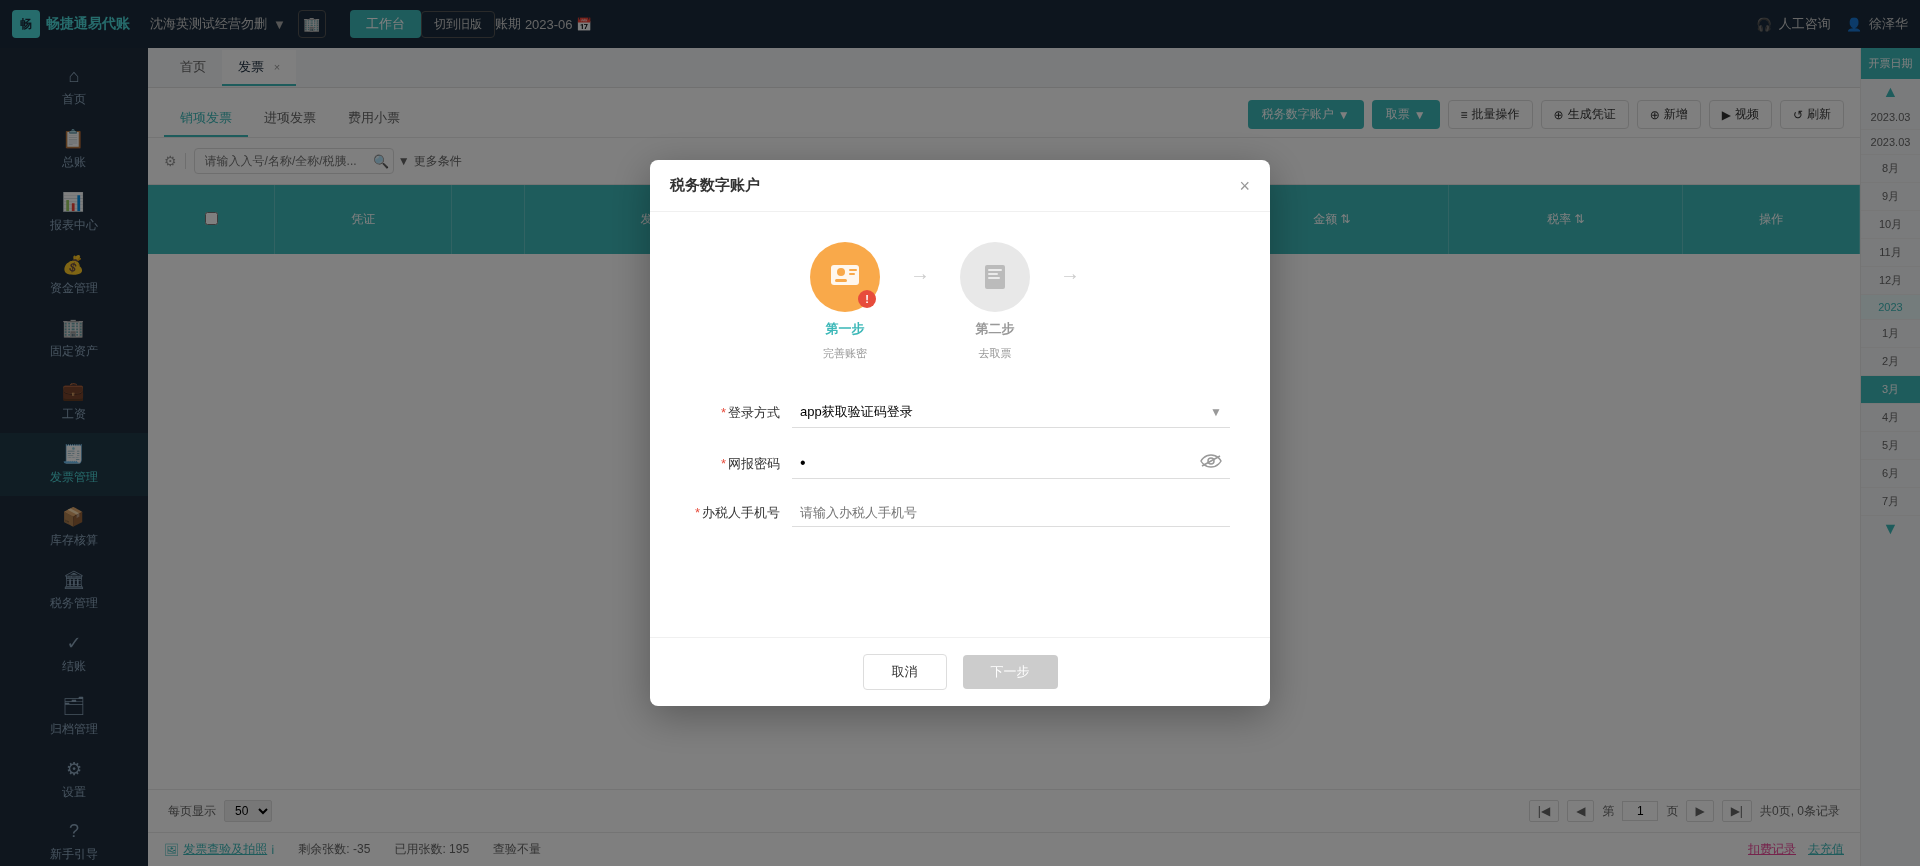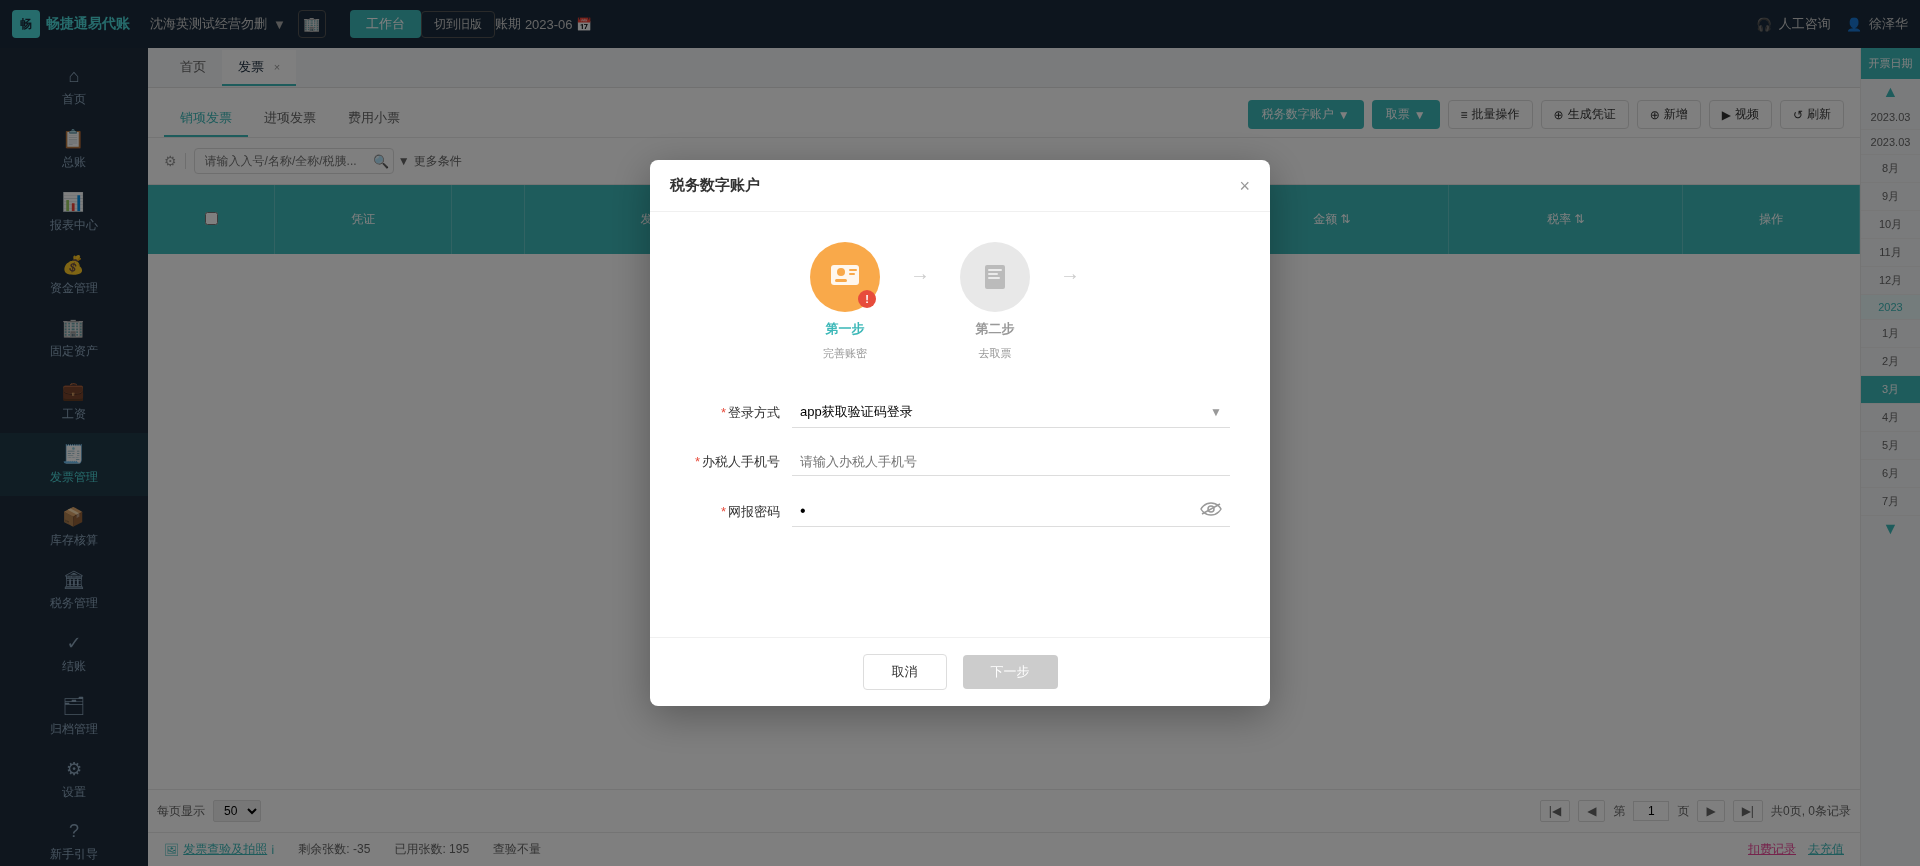--- a/index.html
+++ b/index.html
@@ -49,21 +49,21 @@
     .btn-secondary { background: white; color: #333; border: 1px solid #ddd; padding: 5px 12px; border-radius: 4px; cursor: pointer; font-size: 12px; display: flex; align-items: center; gap: 4px; }
     .btn-tax { background: #3db8b8; color: white; border: none; padding: 6px 14px; border-radius: 4px; cursor: pointer; font-size: 12px; display: flex; align-items: center; gap: 4px; }
     .btn-get { background: #3db8b8; color: white; border: none; padding: 6px 14px; border-radius: 4px; cursor: pointer; font-size: 12px; display: flex; align-items: center; gap: 4px; }
 
     
     .table-area { flex: 1; background: white; margin: 0; overflow: auto; }
     .data-table { width: 100%; border-collapse: collapse; font-size: 12px; }
     .data-table th { background: #3db8b8; color: white; padding: 26px 8px; text-align: center; font-weight: normal; border-right: 1px solid rgba(255,255,255,0.2); }
 
     
-    .table-footer { background: white; border-top: 1px solid #e8e8e8; padding: 10px 9px; display: flex; align-items: center; font-size: 12px; color: #666; }
+    .table-footer { background: white; border-top: 1px solid #e8e8e8; padding: 10px 20px; display: flex; align-items: center; font-size: 12px; color: #666; }
     .pagination { display: flex; align-items: center; gap: 8px; margin-left: auto; }
     .page-btn { border: 1px solid #ddd; background: white; padding: 3px 8px; cursor: pointer; border-radius: 2px; color: #666; font-size: 12px; }
 
     
     .status-bar { background: white; border-top: 1px solid #e8e8e8; padding: 8px 16px; display: flex; align-items: center; gap: 24px; font-size: 12px; color: #666; }
 
     
     .right-panel { width: 60px; background: #f5f7f9; border-left: 1px solid #e8e8e8; display: flex; flex-direction: column; }
     .period-item { text-align: center; padding: 6px 2px; font-size: 11px; color: #666; cursor: pointer; border-bottom: 1px solid #eee; }
     .period-item.active { background: #3db8b8; color: white; }
@@ -402,40 +402,40 @@
 
       <div class="form-row">
         <span class="form-label required">登录方式</span>
         <div style="flex:1;border-bottom:1px solid #ddd;display:flex;align-items:center;justify-content:space-between;padding:6px 8px;cursor:pointer;">
           <span>app获取验证码登录</span>
           <span class="dropdown-arrow">▼</span>
         </div>
       </div>
 
       <div class="form-row">
-        <span class="form-label required">办税人手机号</span>
-        <div style="flex:1;border-bottom:1px solid #ddd;padding:6px 8px;">
-          <input type="text" style="border: none; outline: none; font-size: 13px; width: 100%; background: transparent; color: rgb(153, 153, 153);" placeholder="请输入办税人手机号">
-        </div>
-      </div>
-
-      <div class="form-row">
         <span class="form-label required">网报密码</span>
         <div style="flex:1;border-bottom:1px solid #ddd;display:flex;align-items:center;padding:6px 8px;">
           <input type="password" value="1" style="border: none; outline: none; font-size: 16px; flex: 1 1 0%; background: transparent; letter-spacing: 4px;">
           <span class="eye-icon">
             <svg width="22" height="14" viewBox="0 0 22 14" fill="none">
               <path d="M1 7C1 7 4 1 11 1C18 1 21 7 21 7C21 7 18 13 11 13C4 13 1 7 1 7Z" stroke="#999" stroke-width="1.5" fill="none"></path>
               <circle cx="11" cy="7" r="3" stroke="#999" stroke-width="1.5" fill="none"></circle>
               <line x1="2" y1="12" x2="20" y2="2" stroke="#999" stroke-width="1.5"></line>
             </svg>
           </span>
         </div>
       </div>
 
+      <div class="form-row">
+        <span class="form-label required">办税人手机号</span>
+        <div style="flex:1;border-bottom:1px solid #ddd;padding:6px 8px;">
+          <input type="text" style="border: none; outline: none; font-size: 13px; width: 100%; background: transparent; color: rgb(153, 153, 153);" placeholder="请输入办税人手机号">
+        </div>
+      </div>
+
       <div style="height:60px;"></div>
     </div>
 
     <div class="modal-footer">
       <button class="btn-cancel">取消</button>
       <button class="btn-next">下一步</button>
     </div>
   </div>
 </div>
 

